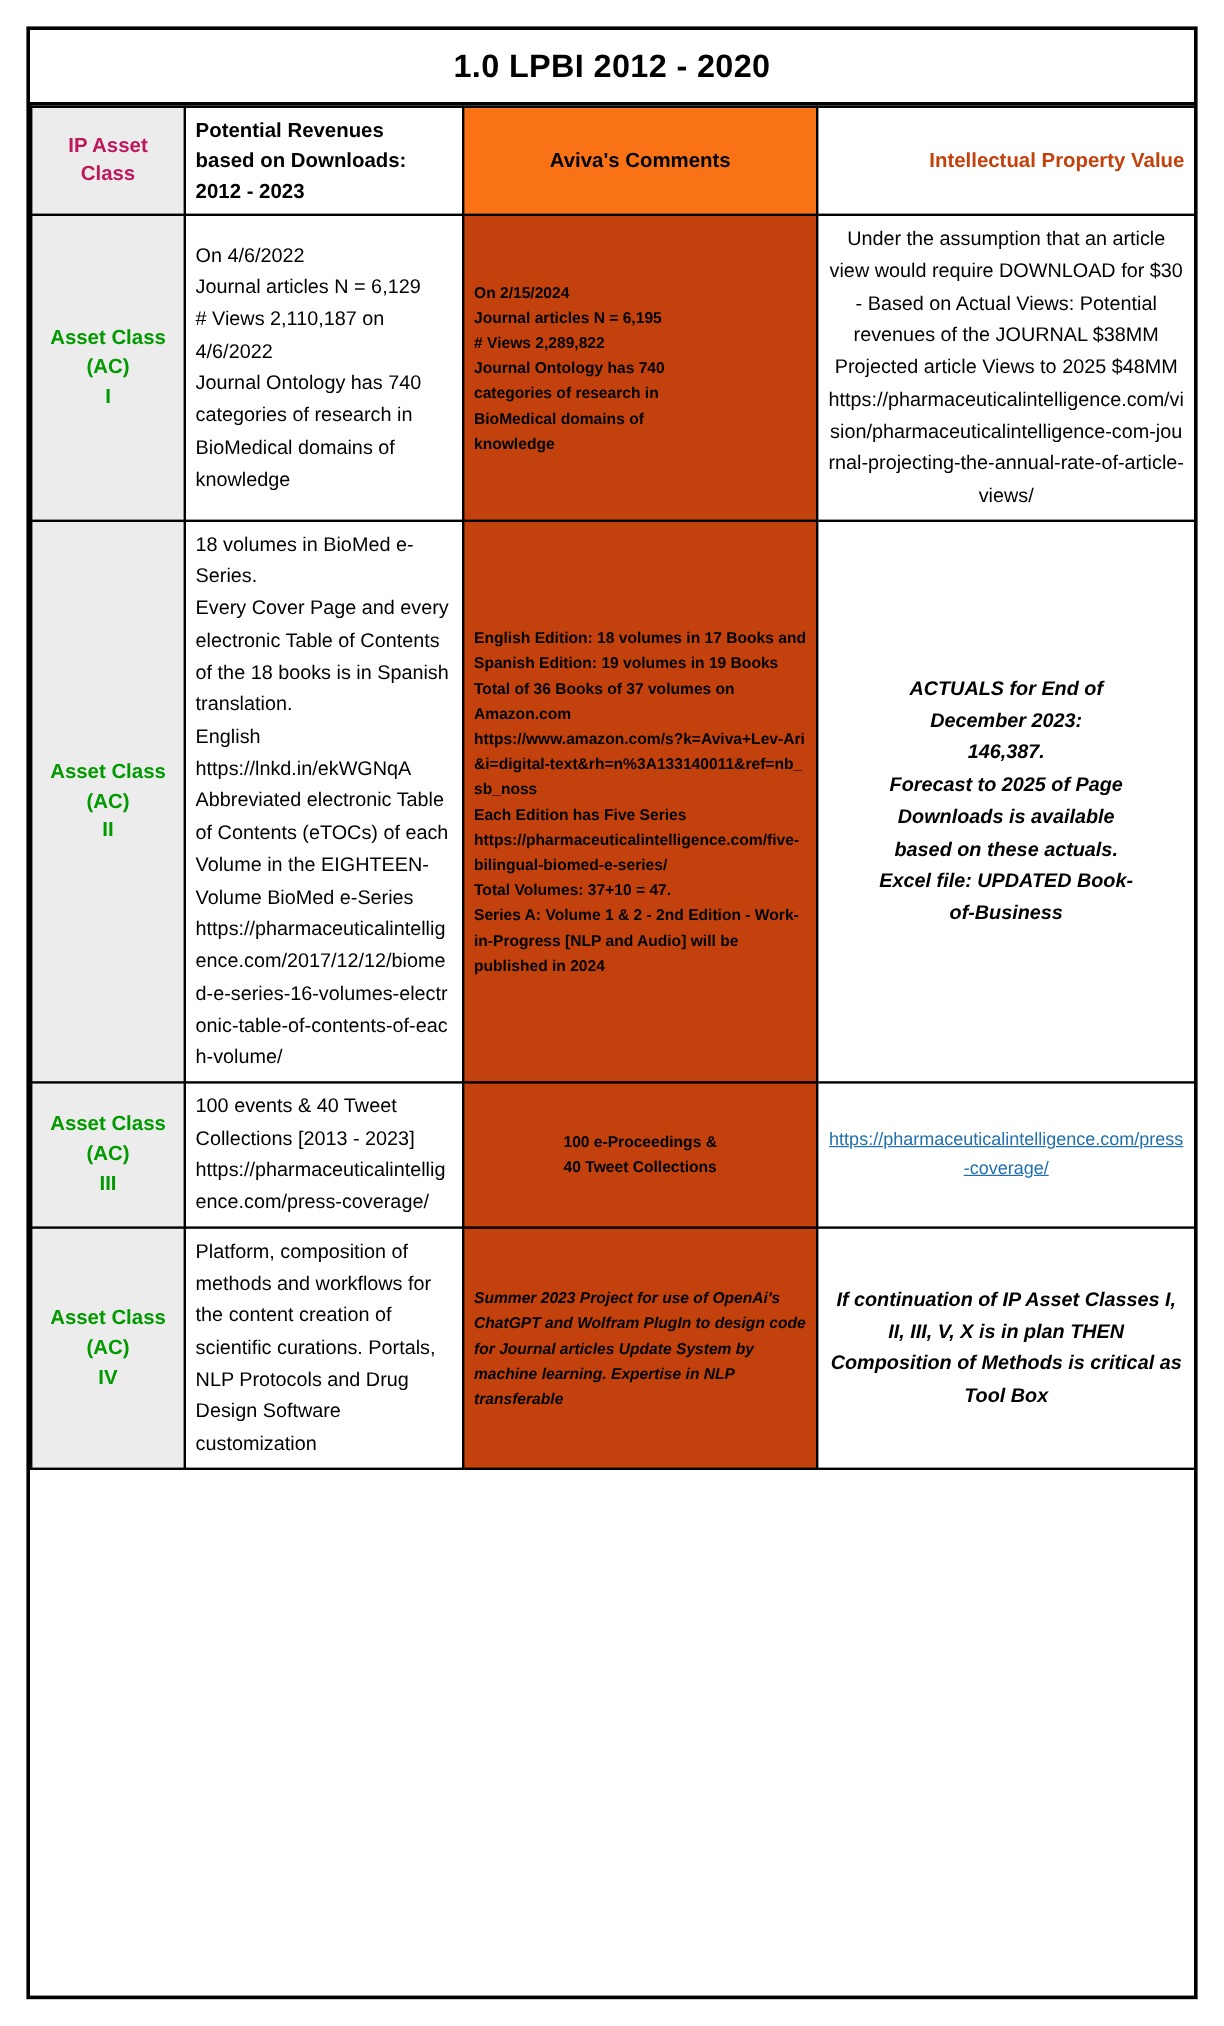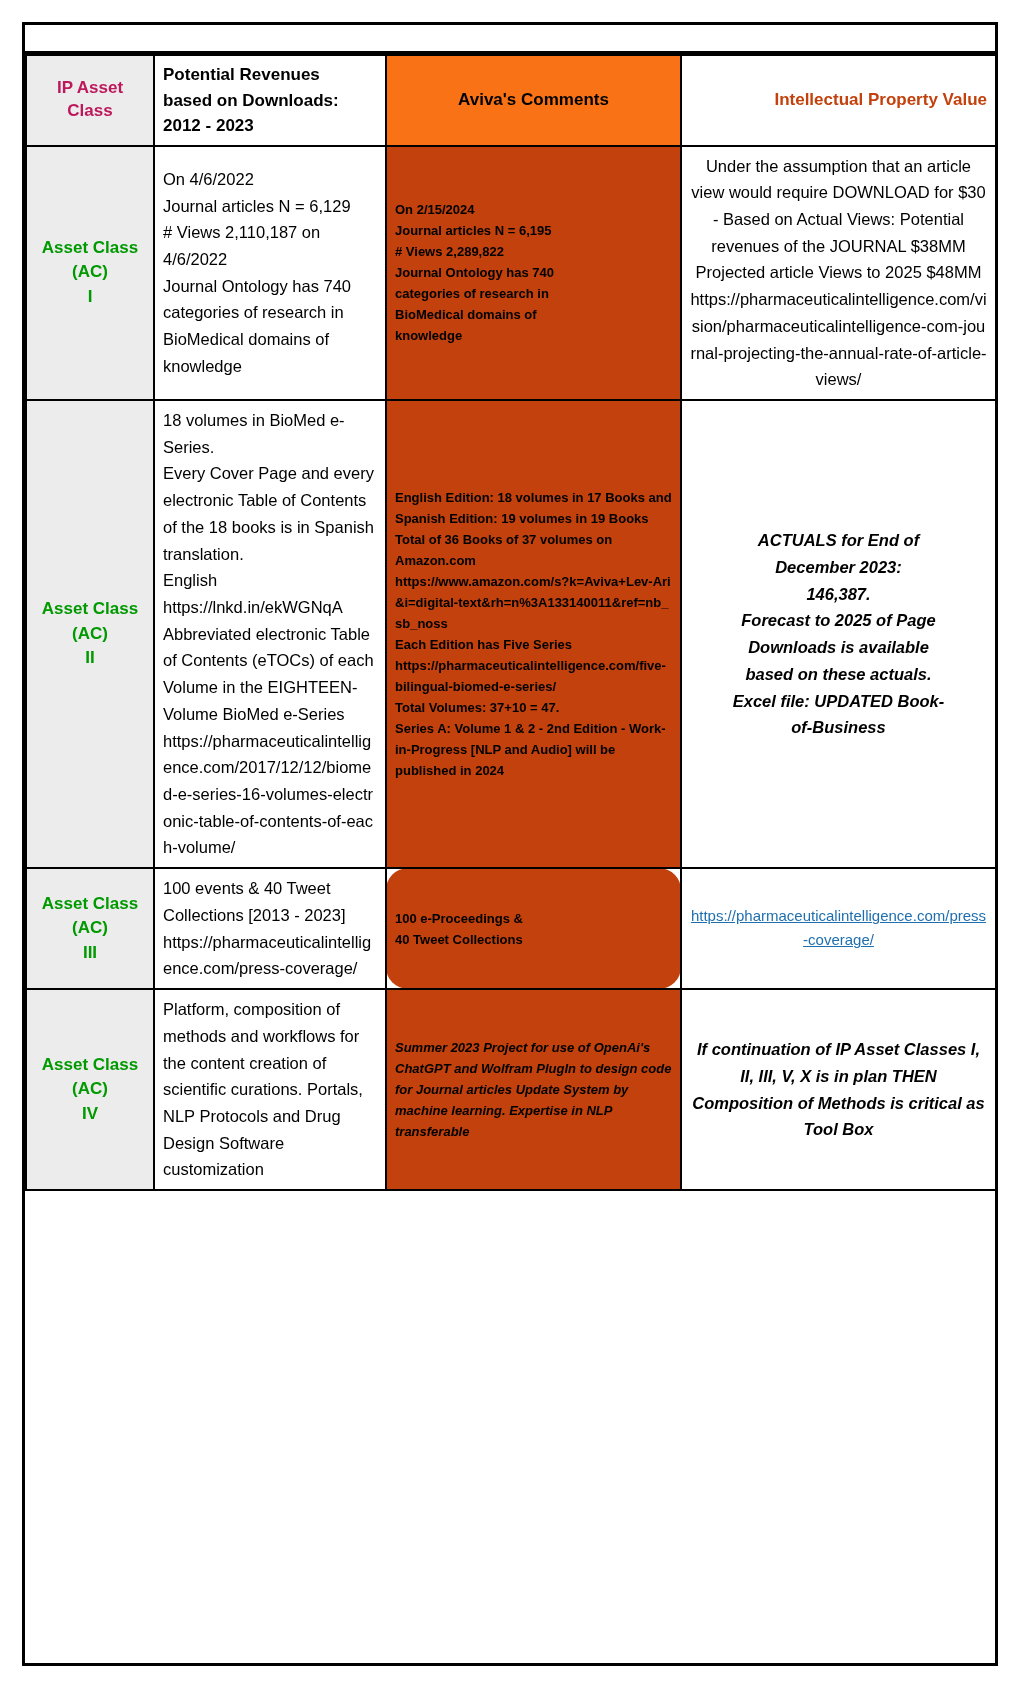--- a/index.html
+++ b/index.html
@@ -131,23 +131,23 @@
     text-align: left;
     color: #000000;
     font-weight: bold;
     font-size: 13px;
     line-height: 1.62;
     vertical-align: top;
     padding-top: 14px;
     word-break: break-word;
   }
   .td-com.center {
+    text-align: center;
     vertical-align: middle;
     padding-top: 6px;
-    border-radius: 22px;
   }
   .td-val {
     background: #ffffff;
     text-align: center;
     color: #000000;
     font-size: 16.5px;
     line-height: 1.62;
     vertical-align: middle;
     word-break: break-word;
   }
@@ -166,20 +166,21 @@
 
   .cellline { display: block; }
 </style>
 </head>
 <body>
 
 <div class="page">
   <div class="frame">
 
     <div class="title-block">
+      <div class="title-main">1.0 LPBI 2012 - 2020</div>
     </div>
 
     <table class="ip-table">
       <colgroup>
         <col class="c-class">
         <col class="c-rev">
         <col class="c-com">
         <col class="c-val">
       </colgroup>
 

